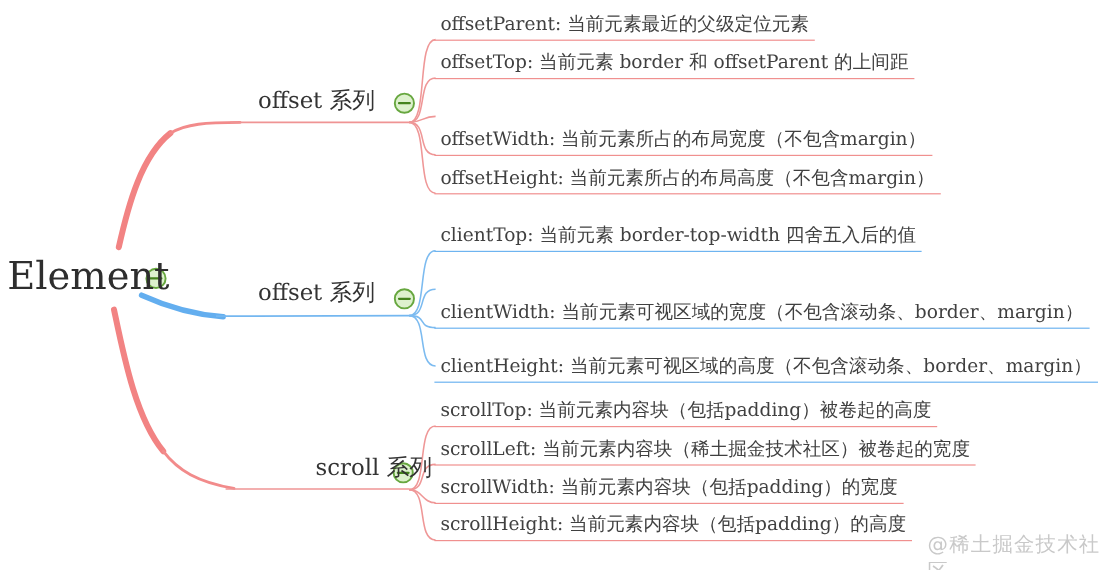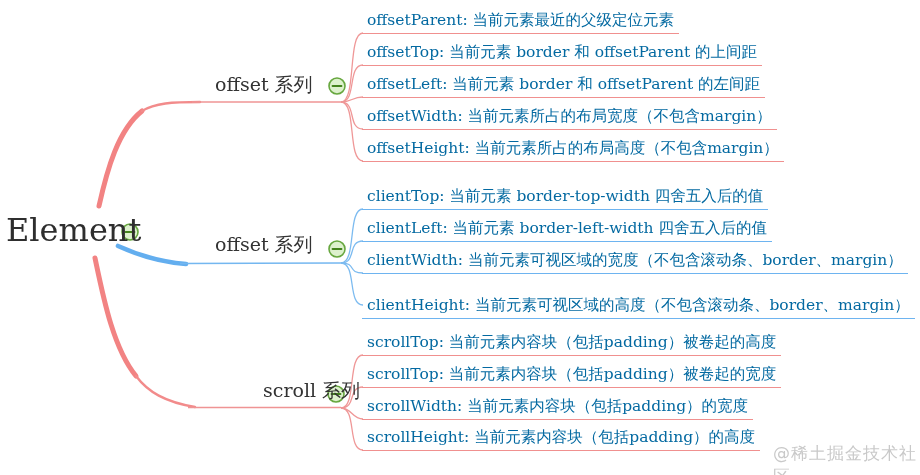--- a/index.html
+++ b/index.html
@@ -10,21 +10,21 @@
   .stage svg{position:absolute;left:0;top:0;z-index:1;}
   .node{position:absolute;z-index:2;white-space:nowrap;text-align:right;}
   .root-label{left:6px;top:214px;font-size:32px;line-height:32px;color:#2e2e2e;}
   .branch-label{font-size:19px;line-height:24px;height:24px;color:#333333;}
   .branch-offset{left:215px;top:72px;}
   .branch-client{left:215px;top:232px;}
   .branch-scroll{left:215px;top:378px;margin-left:48px;}
   .leaf{
     position:absolute;left:362px;z-index:2;white-space:nowrap;
     font-size:15.5px;line-height:23px;height:24px;padding:0 5px;
-    color:#0369a1;box-sizing:content-box;text-align:center;
+    color:#404040;box-sizing:content-box;text-align:center;
   }
   .leaf.pink{border-bottom:1.5px solid #f0908f;}
   .leaf.blue{border-bottom:1.5px solid #6eb4f0;}
   .watermark{
     position:absolute;left:737px;top:442px;z-index:3;
     font-size:17px;color:#c9c9c9;letter-spacing:1px;
     font-family:"DejaVu Sans","Liberation Sans",sans-serif;
     margin-left:36px;
   }
   path,line{fill:none;}
@@ -91,29 +91,27 @@
   </svg>
 
   <div class="node root-label">Element</div>
 
   <div class="node branch-label branch-offset">offset 系列</div>
   <div class="node branch-label branch-client">offset 系列</div>
   <div class="node branch-label branch-scroll">scroll 系列</div>
 
   <div class="leaf pink" style="top:9px">offsetParent: 当前元素最近的父级定位元素</div>
   <div class="leaf pink" style="top:41px">offsetTop: 当前元素 border 和 offsetParent 的上间距</div>
-  <div class="leaf pink" style="top:73px">offsetLeft: 当前元素 border 和 offsetParent 的左间距</div>
   <div class="leaf pink" style="top:105px">offsetWidth: 当前元素所占的布局宽度（不包含margin）</div>
   <div class="leaf pink" style="top:137px">offsetHeight: 当前元素所占的布局高度（不包含margin）</div>
 
   <div class="leaf blue" style="top:185px">clientTop: 当前元素 border-top-width 四舍五入后的值</div>
-  <div class="leaf blue" style="top:217px">clientLeft: 当前元素 border-left-width 四舍五入后的值</div>
   <div class="leaf blue" style="top:249px">clientWidth: 当前元素可视区域的宽度（不包含滚动条、border、margin）</div>
   <div class="leaf blue" style="top:294px">clientHeight: 当前元素可视区域的高度（不包含滚动条、border、margin）</div>
 
   <div class="leaf pink" style="top:331px">scrollTop: 当前元素内容块（包括padding）被卷起的高度</div>
-  <div class="leaf pink" style="top:363px">scrollTop: 当前元素内容块（包括padding）被卷起的宽度</div>
+  <div class="leaf pink" style="top:363px">scrollLeft: 当前元素内容块（稀土掘金技术社区）被卷起的宽度</div>
   <div class="leaf pink" style="top:395px">scrollWidth: 当前元素内容块（包括padding）的宽度</div>
   <div class="leaf pink" style="top:426px">scrollHeight: 当前元素内容块（包括padding）的高度</div>
 
   <div class="watermark">@稀土掘金技术社区</div>
 
 </div>
 
 </body></html>

